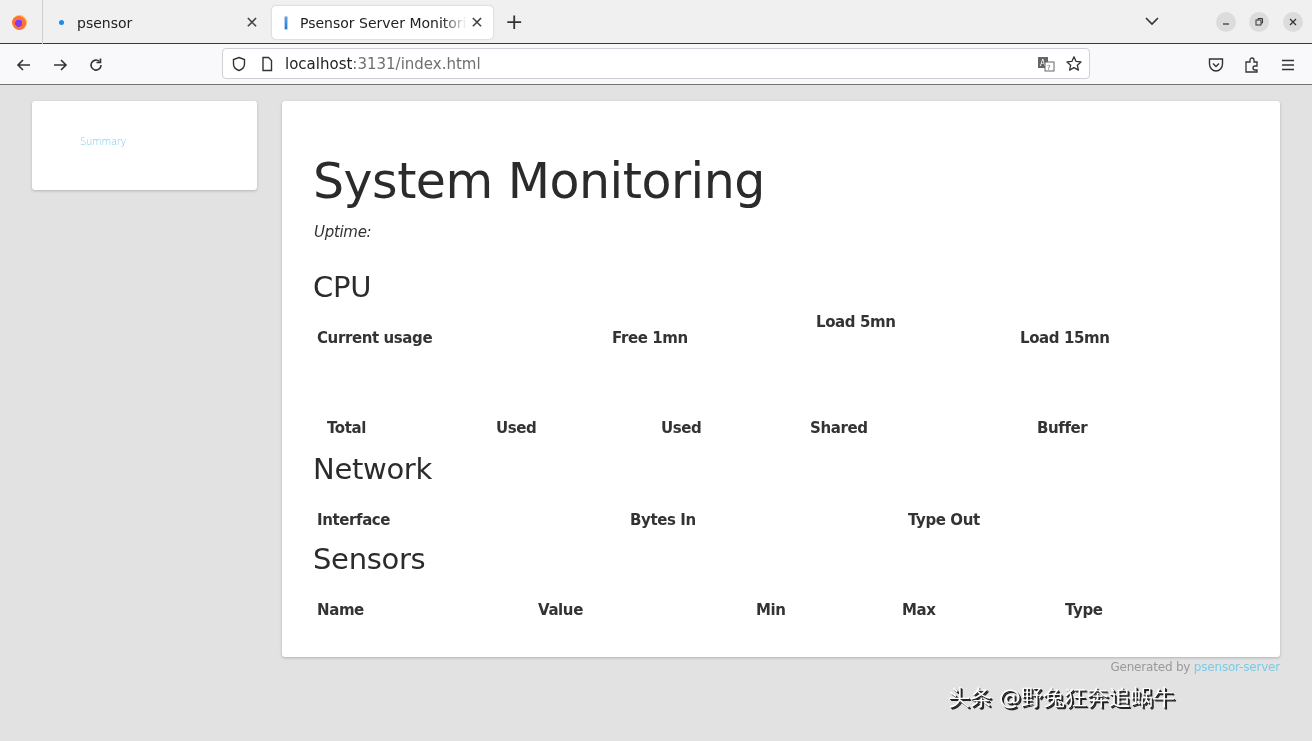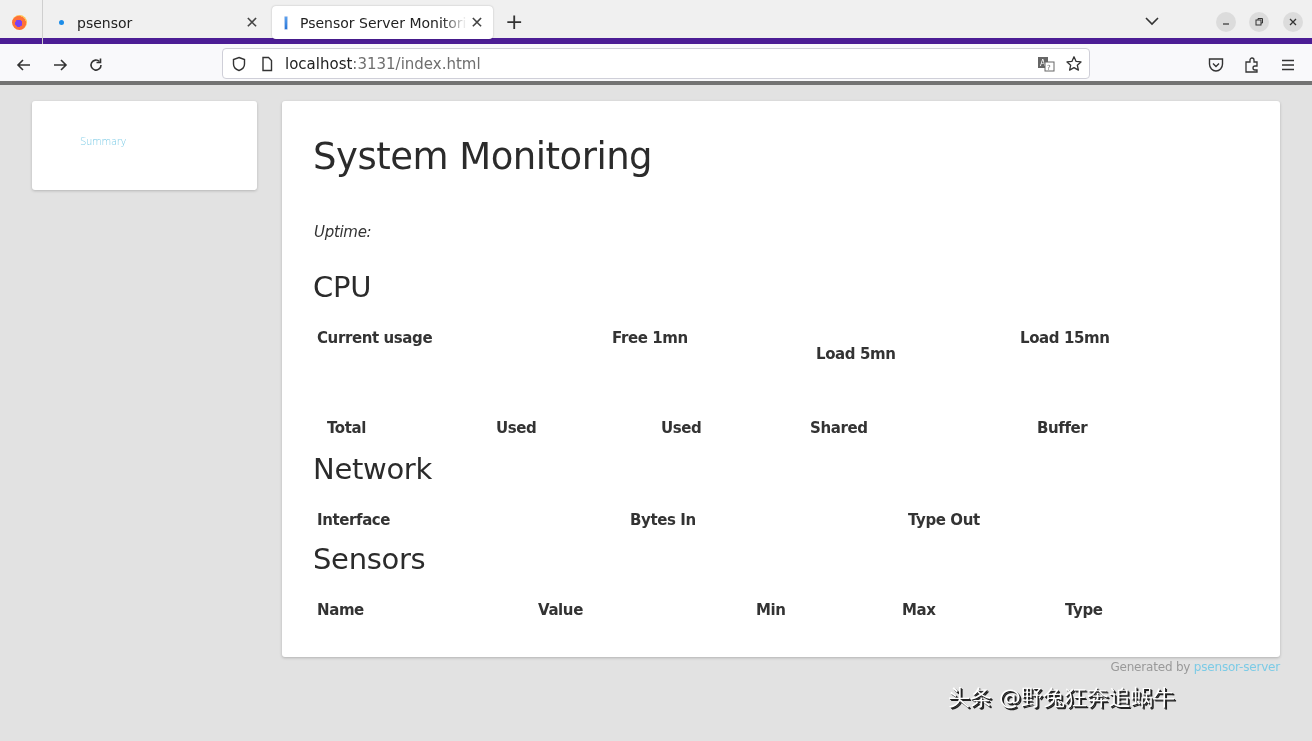--- a/index.html
+++ b/index.html
@@ -1,53 +1,53 @@
 <!DOCTYPE html>
 <html><head>
 <meta charset="utf-8">
 <style>
   * { box-sizing: border-box; margin: 0; padding: 0; }
   html, body { width: 1312px; height: 741px; overflow: hidden; }
   body { font-family: "DejaVu Sans", "Liberation Sans", sans-serif; background: #e2e2e2; position: relative; color: #333; }
 
   
-  .tabstrip { position: absolute; left: 0; top: 0; width: 1312px; height: 44px; background: #f0f0f0; border-bottom: 6px solid #4c1d95; }
+  .tabstrip { position: absolute; left: 0; top: 0; width: 1312px; height: 44px; background: #f0f0f0; border-bottom: 1px solid #4c1d95; }
   .ff-logo { position: absolute; left: 12px; top: 15px; width: 15px; height: 15px; border-radius: 50%;
     background: radial-gradient(circle at 45% 55%, #7a3ff2 0 30%, #ff7139 32% 60%, #ffbd4f 62% 100%); }
   .tab-sep { position: absolute; left: 42px; top: 0; width: 1px; height: 44px; background: #cfcfcf; }
   .tab { position: absolute; top: 6px; height: 33px; border-radius: 4px; display: flex; align-items: center; font-size: 14px; color: #222; }
   .tab.inactive { left: 44px; width: 224px; }
   .tab.active { left: 272px; width: 221px; background: #fff; box-shadow: 0 0 2px rgba(0,0,0,0.25); }
   .tab .fav-dot { width: 5px; height: 5px; border-radius: 50%; background: #1b8ce8; margin-left: 15px; margin-right: 13px; }
   .tab .fav-bar { width: 4px; height: 14px; background: linear-gradient(#5ba3ef, #2774d6); border: 1px solid #b6cdef; margin-left: 12px; margin-right: 12px; border-radius: 1px; }
   .tab .title { flex: 1; white-space: nowrap; overflow: hidden; font-family: "DejaVu Sans", sans-serif; font-size: 14px; }
   .tab.active .title { -webkit-mask-image: linear-gradient(to right, #000 85%, transparent); mask-image: linear-gradient(to right, #000 85%, transparent); }
   .tab .close { width: 20px; text-align: center; font-size: 16px; color: #444; margin-right: 6px; cursor: pointer; }
   .newtab { position: absolute; left: 505px; top: 9px; font-size: 22px; color: #333; line-height: 26px; }
   .tablist { position: absolute; left: 1143px; top: 12px; width: 18px; height: 18px; }
   .winbtn { position: absolute; top: 12px; width: 20px; height: 20px; border-radius: 50%; background: #dcdcdc; font-size: 11px; color: #333; display: flex; align-items: center; justify-content: center; }
 
   
-  .navbar { position: absolute; left: 0; top: 44px; width: 1312px; height: 41px; background: #f9f9fb; border-bottom: 4px solid #737373; }
+  .navbar { position: absolute; left: 0; top: 44px; width: 1312px; height: 41px; background: #f9f9fb; border-bottom: 1px solid #737373; }
   .navbtn { position: absolute; top: 10px; width: 22px; height: 22px; display: flex; align-items: center; justify-content: center; }
   .urlbar { position: absolute; left: 222px; top: 4px; width: 868px; height: 31px; background: #fff; border: 1px solid #cfcfd8; border-radius: 4px; }
   .urlbar .shield { position: absolute; left: 8px; top: 7px; }
   .urlbar .pageicon { position: absolute; left: 36px; top: 7px; }
   .urlbar .url { position: absolute; left: 62px; top: 6px; font-size: 15px; font-family: "DejaVu Sans", sans-serif; color: #222; }
   .urlbar .url .rest { color: #6f6f6f; }
   .urlbar .translate { position: absolute; left: 814px; top: 7px; }
   .urlbar .star { position: absolute; left: 842px; top: 6px; }
   .tool { position: absolute; top: 10px; width: 22px; height: 22px; display: flex; align-items: center; justify-content: center; }
 
   
   .content { position: absolute; left: 0; top: 86px; width: 1312px; height: 655px; background: #e2e2e2; }
   .sidebar-card { position: absolute; left: 32px; top: 15px; width: 225px; height: 89px; background: #fff; border-radius: 3px; box-shadow: 0 1px 3px rgba(0,0,0,0.2); }
   .sidebar-card a { position: absolute; left: 48px; top: 35px; font-family: "DejaVu Sans", sans-serif; font-weight: 300; font-size: 10px; color: #7ccbe6; text-decoration: none; letter-spacing: -0.3px; }
   .main-card { position: absolute; left: 282px; top: 15px; width: 998px; height: 556px; background: #fff; border-radius: 3px; box-shadow: 0 1px 3px rgba(0,0,0,0.22); }
-  .h1 { position: absolute; left: 31px; top: 34px; font-size: 37px; font-family: "DejaVu Sans", sans-serif; font-weight: 400; color: #2b2b2b; letter-spacing: -0.5px; }
+  .h1 { position: absolute; left: 31px; top: 52px; font-size: 49px; font-family: "DejaVu Sans", sans-serif; font-weight: 400; color: #2b2b2b; letter-spacing: -0.5px; }
   .uptime { position: absolute; left: 32px; top: 122px; font-size: 15px; font-style: italic; color: #333; font-family: "DejaVu Sans", sans-serif; letter-spacing: -0.3px; }
   .h2 { position: absolute; left: 31px; font-size: 29px; font-family: "DejaVu Sans", sans-serif; color: #2b2b2b; letter-spacing: -0.3px; }
   .th { position: absolute; font-size: 15px; font-weight: bold; font-family: "DejaVu Sans", sans-serif; color: #333; letter-spacing: -0.4px; }
   .footer { position: absolute; right: 32px; top: 574px; font-size: 12px; color: #999; font-family: "DejaVu Sans", sans-serif; letter-spacing: -0.2px; }
   .footer a { color: #7ccbe6; text-decoration: none; }
   .watermark { position: absolute; left: 948px; top: 683px; font-size: 22px; color: #fff; font-family: "DejaVu Sans", sans-serif; text-shadow: 2px 2px 0 #222, 1px 1px 0 #222; letter-spacing: 0px; white-space: nowrap; }
 </style>
 </head>
 <body>
 
@@ -160,21 +160,21 @@
     <a href="#">Summary</a>
   </div>
 
   <div class="main-card">
     <div class="h1">System Monitoring</div>
     <div class="uptime">Uptime:</div>
 
     <div class="h2" style="top:169px">CPU</div>
     <div class="th" style="left:35px;top:228px">Current usage</div>
     <div class="th" style="left:330px;top:228px">Free 1mn</div>
-    <div class="th" style="left:534px;top:244px">Load 5mn</div>
+    <div class="th" style="left:534px;top:212px">Load 5mn</div>
     <div class="th" style="left:738px;top:228px">Load 15mn</div>
 
     <div class="th" style="left:45px;top:318px">Total</div>
     <div class="th" style="left:214px;top:318px">Used</div>
     <div class="th" style="left:379px;top:318px">Used</div>
     <div class="th" style="left:528px;top:318px">Shared</div>
     <div class="th" style="left:755px;top:318px">Buffer</div>
 
     <div class="h2" style="top:351px">Network</div>
     <div class="th" style="left:35px;top:410px">Interface</div>

